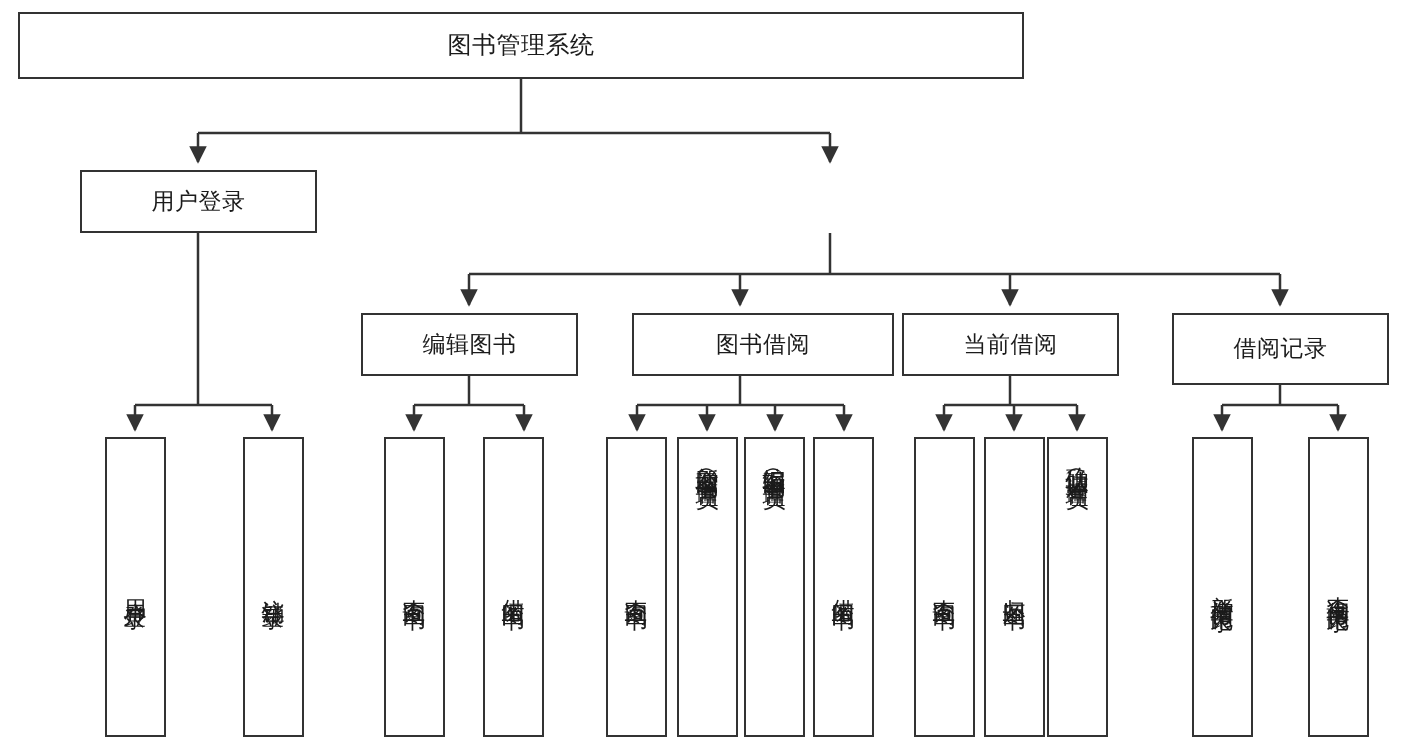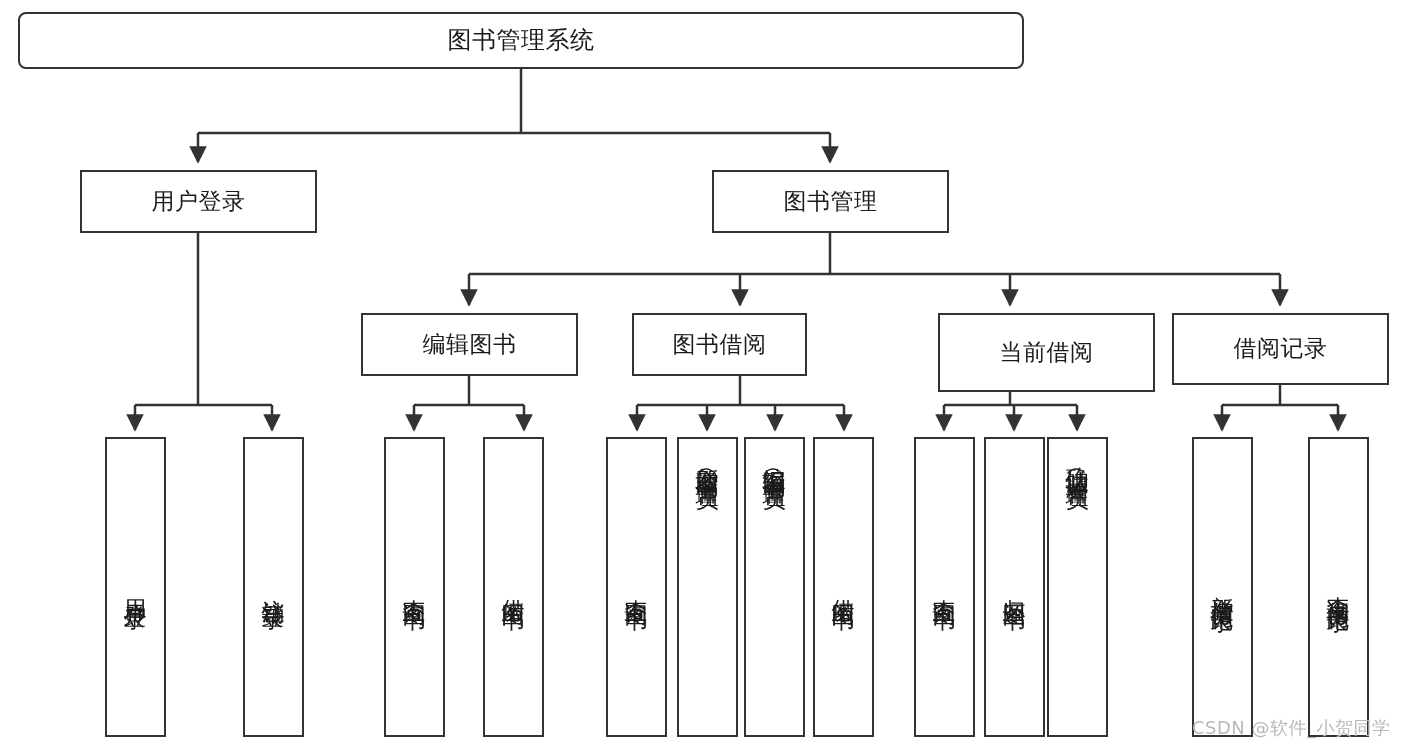--- a/index.html
+++ b/index.html
@@ -125,41 +125,38 @@
       <path d="M 1014 405 L 1014 430" marker-end="url(#arrow)"></path>
       <path d="M 1077 405 L 1077 430" marker-end="url(#arrow)"></path>
 
       <path d="M 1280 376 L 1280 405"></path>
       <path d="M 1222 405 L 1338 405"></path>
       <path d="M 1222 405 L 1222 430" marker-end="url(#arrow)"></path>
       <path d="M 1338 405 L 1338 430" marker-end="url(#arrow)"></path>
     </g>
   </svg>
 
-  <div class="node horiz root" style="left:18px; top:12px; width:1006px; height:57px;border-radius:8px;">
+  <div class="node horiz root" style="left:18px; top:12px; width:1006px; height:67px;">
     <span class="node-label">图书管理系统</span>
   </div>
 
   <div class="node horiz" style="left:80px; top:170px; width:237px; height:63px;">
     <span class="node-label">用户登录</span>
   </div>
 
-  <div class="node horiz" style="left:712px; top:170px; width:237px; height:63px;">
-    <span class="node-label">图书管理</span>
-  </div>
 
   <div class="node horiz" style="left:361px; top:313px; width:217px; height:63px;">
     <span class="node-label">编辑图书</span>
   </div>
 
-  <div class="node horiz" style="left:632px; top:313px; width:175px; height:63px;">
+  <div class="node horiz" style="left:632px; top:313px; width:262px; height:63px;">
     <span class="node-label">图书借阅</span>
   </div>
 
-  <div class="node horiz" style="left:902px; top:313px; width:217px; height:79px;margin-left:36px;">
+  <div class="node horiz" style="left:902px; top:313px; width:217px; height:63px;">
     <span class="node-label">当前借阅</span>
   </div>
 
   <div class="node horiz" style="left:1172px; top:313px; width:217px; height:72px;">
     <span class="node-label">借阅记录</span>
   </div>
 
   <div class="node vert centered" style="left:105px; top:437px; width:61px; height:300px;">
     <span class="node-label">用户登录</span>
   </div>
@@ -205,15 +202,14 @@
   </div>
 
   <div class="node vert centered" style="left:1192px; top:437px; width:61px; height:300px;">
     <span class="node-label">新增借阅记录</span>
   </div>
 
   <div class="node vert centered" style="left:1308px; top:437px; width:61px; height:300px;">
     <span class="node-label">查询借阅记录</span>
   </div>
 
-  <div class="watermark" style="left:1192px; top:716px;">CSDN @软件_小贺同学</div>
 
 </div>
 
 </body></html>

